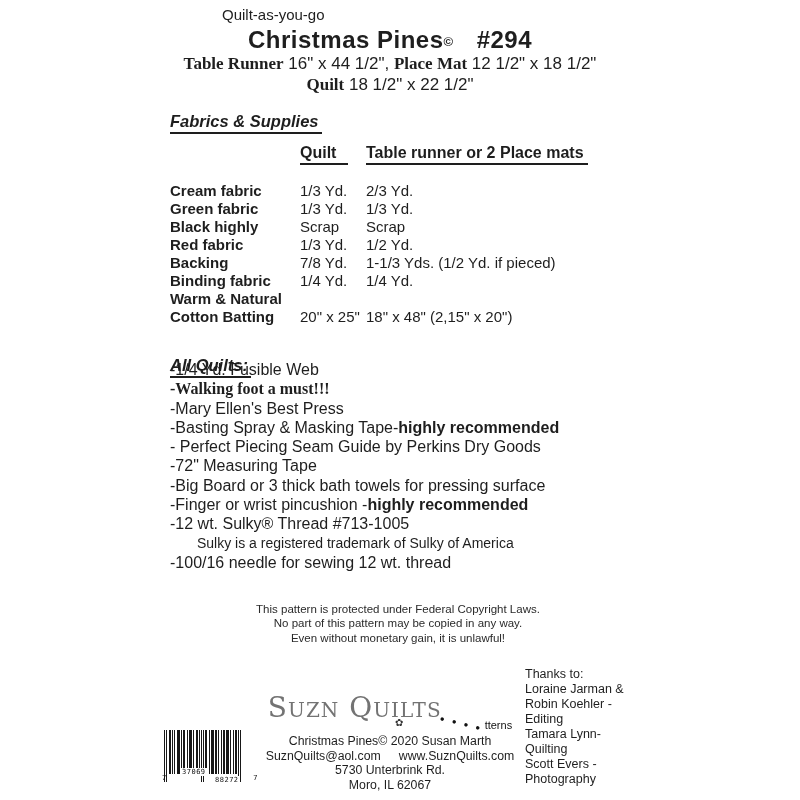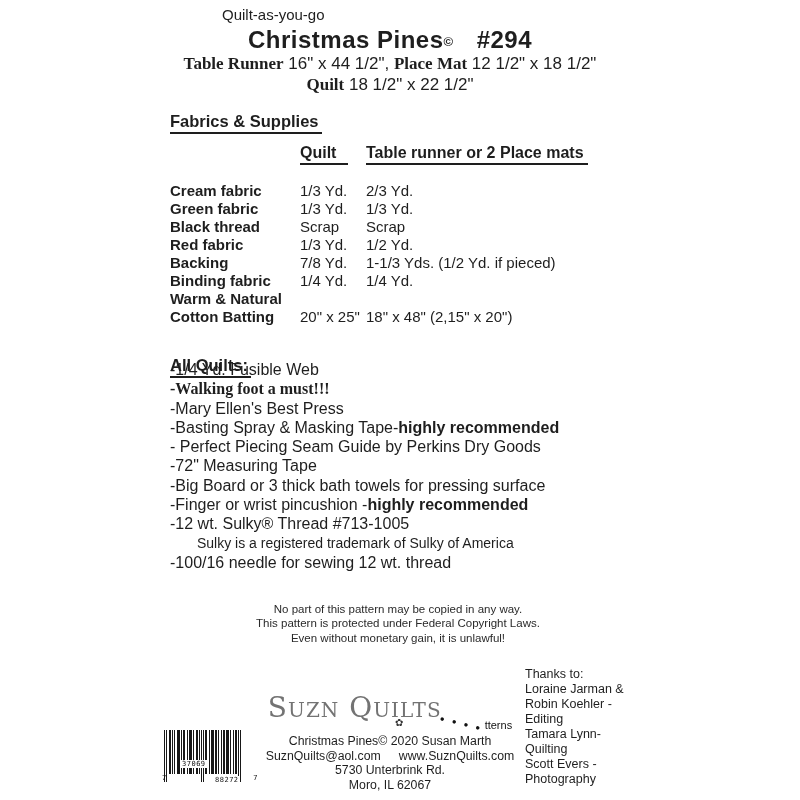--- a/index.html
+++ b/index.html
@@ -16,21 +16,21 @@
   .tagline{position:absolute; left:222px; top:6px; font-size:15px;text-align:center;}
   .title{position:absolute; left:0; top:26px; width:780px; text-align:center;
          font-size:24px; font-weight:bold; letter-spacing:.5px;}
   .title .copy{font-size:13px; font-weight:bold; position:relative; top:-2px;}
   .title .num{margin-left:23px;}
   .sizes1{position:absolute; left:0; top:54px; width:780px; text-align:center; font-size:17px;}
   .sizes2{position:absolute; left:0; top:75px; width:780px; text-align:center; font-size:17px;}
 
   
   .sec-head{position:absolute; font-size:16.5px; font-weight:bold;
-            border-bottom:2px solid #1e1e1e; padding:0 3px 1px 0;}
+            border-bottom:2px solid #1e1e1e; padding:0 3px 1px 0;font-style:italic;}
   .h-fabrics{left:170px; top:112px;}
   .h-allquilts{left:170px; top:356px;}
 
   
   .col-head{position:absolute; top:144px; font-size:16px; font-weight:bold;
             border-bottom:2px solid #1e1e1e; padding-bottom:1px;}
   .ch-quilt{left:300px; padding-right:12px;}
   .ch-runner{left:366px; padding-right:4px;}
   .supplies-grid{
     position:absolute; left:170px; top:182px;
@@ -64,21 +64,21 @@
   
   .thanks{position:absolute; left:525px; top:667px; font-size:12.5px; line-height:15px;}
 
   
   .barcode{position:absolute; left:164px; top:730px; width:92px; height:58px;}
   .bars{position:relative; height:52px; display:flex; align-items:flex-start;}
   .bar{background:#171717;}
   .bc-digit{position:absolute; font-size:7px; letter-spacing:.5px; color:#111;
             font-family:"DejaVu Sans Mono", monospace;}
   .bc-left{left:-2px; bottom:6px;}
-  .bc-g1{left:17px; bottom:20px; background:#fff; padding:0 1px;}
+  .bc-g1{left:17px; bottom:12px; background:#fff; padding:0 1px;}
   .bc-g2{left:50px; bottom:4px; background:#fff; padding:0 1px;}
   .bc-right{right:-2px; bottom:6px;}
 </style>
 </head>
 <body>
 
 <div class="page">
 
   <div class="tagline">Quilt-as-you-go</div>
   <div class="title"><span>Christmas Pines</span><span class="copy">©</span><span class="num">#294</span></div>
@@ -91,21 +91,21 @@
 
   <div class="supplies-grid">
     <div class="t-label">Cream fabric</div>
     <div>1/3 Yd.</div>
     <div>2/3 Yd.</div>
 
     <div class="t-label">Green fabric</div>
     <div>1/3 Yd.</div>
     <div>1/3 Yd.</div>
 
-    <div class="t-label">Black thread</div>
+    <div class="t-label">Black highly</div>
     <div>Scrap</div>
     <div>Scrap</div>
 
     <div class="t-label">Red fabric</div>
     <div>1/3 Yd.</div>
     <div>1/2 Yd.</div>
 
     <div class="t-label">Backing</div>
     <div>7/8 Yd.</div>
     <div>1-1/3 Yds. (1/2 Yd. if pieced)</div>
@@ -132,22 +132,22 @@
     <div class="aq-line"><span>- Perfect Piecing Seam Guide by Perkins Dry Goods</span><span class="b"></span><span class="bsuf"></span></div>
     <div class="aq-line"><span>-72" Measuring Tape</span><span class="b"></span><span class="bsuf"></span></div>
     <div class="aq-line"><span>-Big Board or 3 thick bath towels for pressing surface</span><span class="b"></span><span class="bsuf"></span></div>
     <div class="aq-line"><span>-Finger or wrist pincushion -</span><span class="b"></span><span class="bsuf">highly recommended</span></div>
     <div class="aq-line"><span>-12 wt. Sulky® Thread #713-1005</span><span class="b"></span><span class="bsuf"></span></div>
     <div class="aq-line indent"><span>Sulky is a registered trademark of Sulky of America</span></div>
     <div class="aq-line"><span>-100/16 needle for sewing 12 wt. thread</span><span class="b"></span><span class="bsuf"></span></div>
   </div>
 
   <div class="copyright">
+    <div>This pattern is protected under Federal Copyright Laws.</div>
     <div>No part of this pattern may be copied in any way.</div>
-    <div>This pattern is protected under Federal Copyright Laws.</div>
     <div>Even without monetary gain, it is unlawful!</div>
   </div>
 
   <div class="logo-wrap">
     <span class="logo-line">
       <span class="logo-brand">Suzn Quilts</span><span class="logo-dots">• • • •</span><span class="logo-tail">tterns</span>
       <span class="logo-flower">✿</span>
     </span>
   </div>
   <div class="footer-center">

